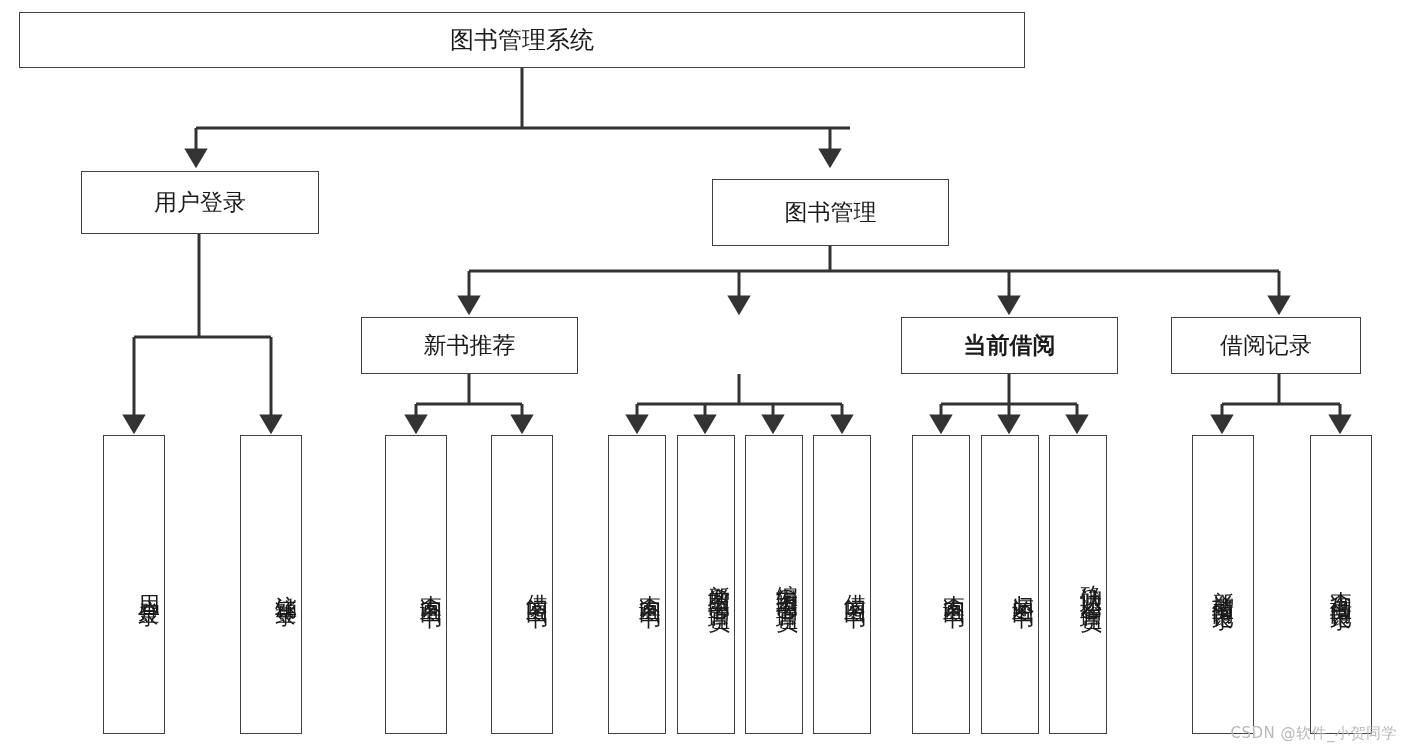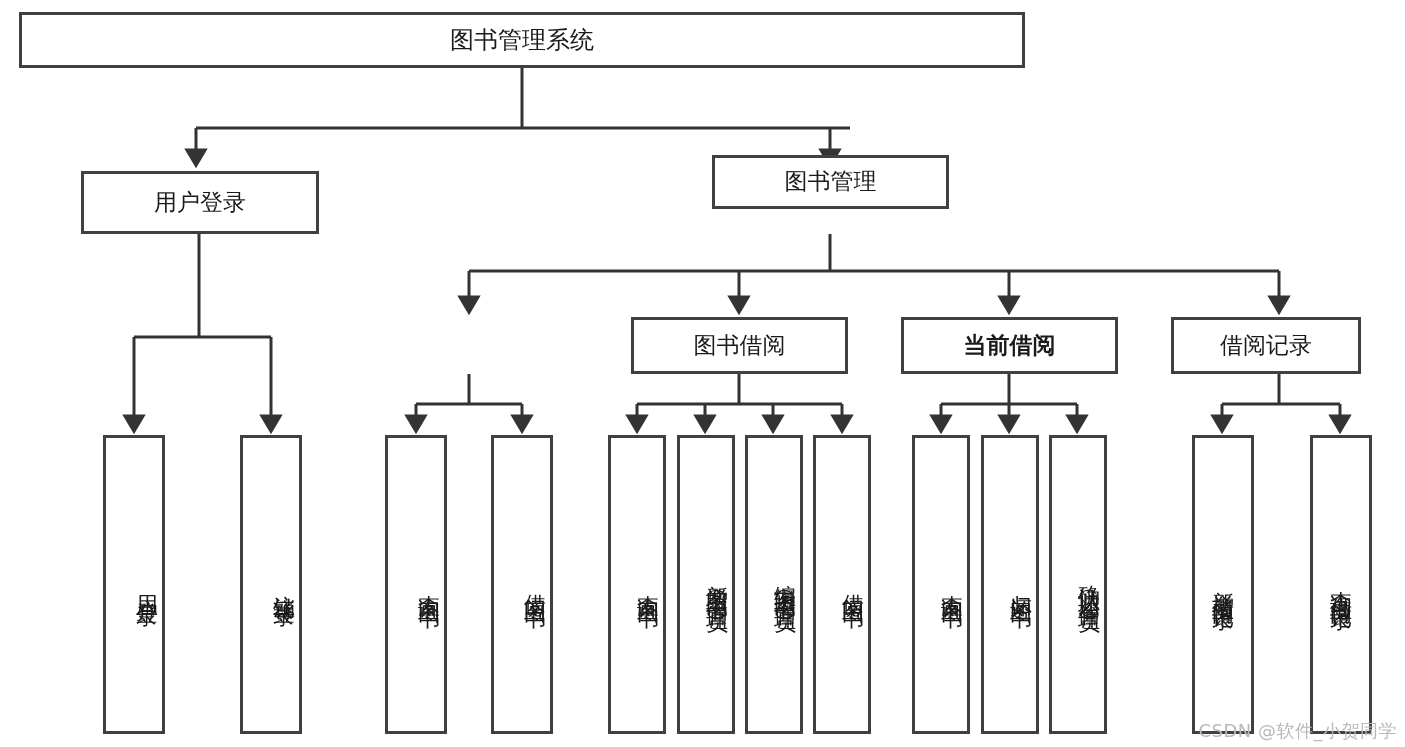--- a/index.html
+++ b/index.html
@@ -23,21 +23,21 @@
     left: 0;
     top: 0;
     width: 1405px;
     height: 747px;
     display: block;
   }
   
   .node {
     position: absolute;
     box-sizing: border-box;
-    border: 3px solid #404040;
+    border: 1px solid #404040;
     background: #ffffff;
     display: flex;
     align-items: center;
     justify-content: center;
     color: #1a1a1a;
     line-height: 1.18;
     text-align: center;
   }
   .node-h {           
     writing-mode: horizontal-tb;
@@ -57,21 +57,21 @@
     align-items: center;
   }
   .node-title {
     font-size: 24px;
   }
   
   #watermark {
     position: absolute;
     right: 8px;
     bottom: 4px;
-    font-size: 18px;
+    font-size: 15px;
     color: #b9b9b9;
     white-space: nowrap;
     pointer-events: none;
     letter-spacing: 0.5px;
   }
 </style>
 </head>
 <body>
 
 <div id="diagram-root">
@@ -127,28 +127,28 @@
   </svg>
 
   <div class="node node-h node-title" style="left:19px; top:12px; width:1006px; height:56px;">
     <span>图书管理系统</span>
   </div>
 
   <div class="node node-h" style="left:81px; top:171px; width:238px; height:63px;">
     <span>用户登录</span>
   </div>
 
-  <div class="node node-h" style="left:712px; top:155px; width:237px; height:54px;">
+  <div class="node node-h" style="left:712px; top:179px; width:237px; height:67px;">
     <span>图书管理</span>
   </div>
 
-
-  <div class="node node-h" style="left:631px; top:317px; width:217px; height:57px;">
-    <span>图书借阅</span>
-  </div>
+  <div class="node node-h" style="left:361px; top:317px; width:217px; height:57px;">
+    <span>新书推荐</span>
+  </div>
+
 
   <div class="node node-h" style="left:901px; top:317px; width:217px; height:57px;font-weight:bold;">
     <span>当前借阅</span>
   </div>
 
   <div class="node node-h" style="left:1171px; top:317px; width:190px; height:57px;">
     <span>借阅记录</span>
   </div>
 
   <div class="node node-v" style="left:103px; top:435px; width:62px; height:299px;">

